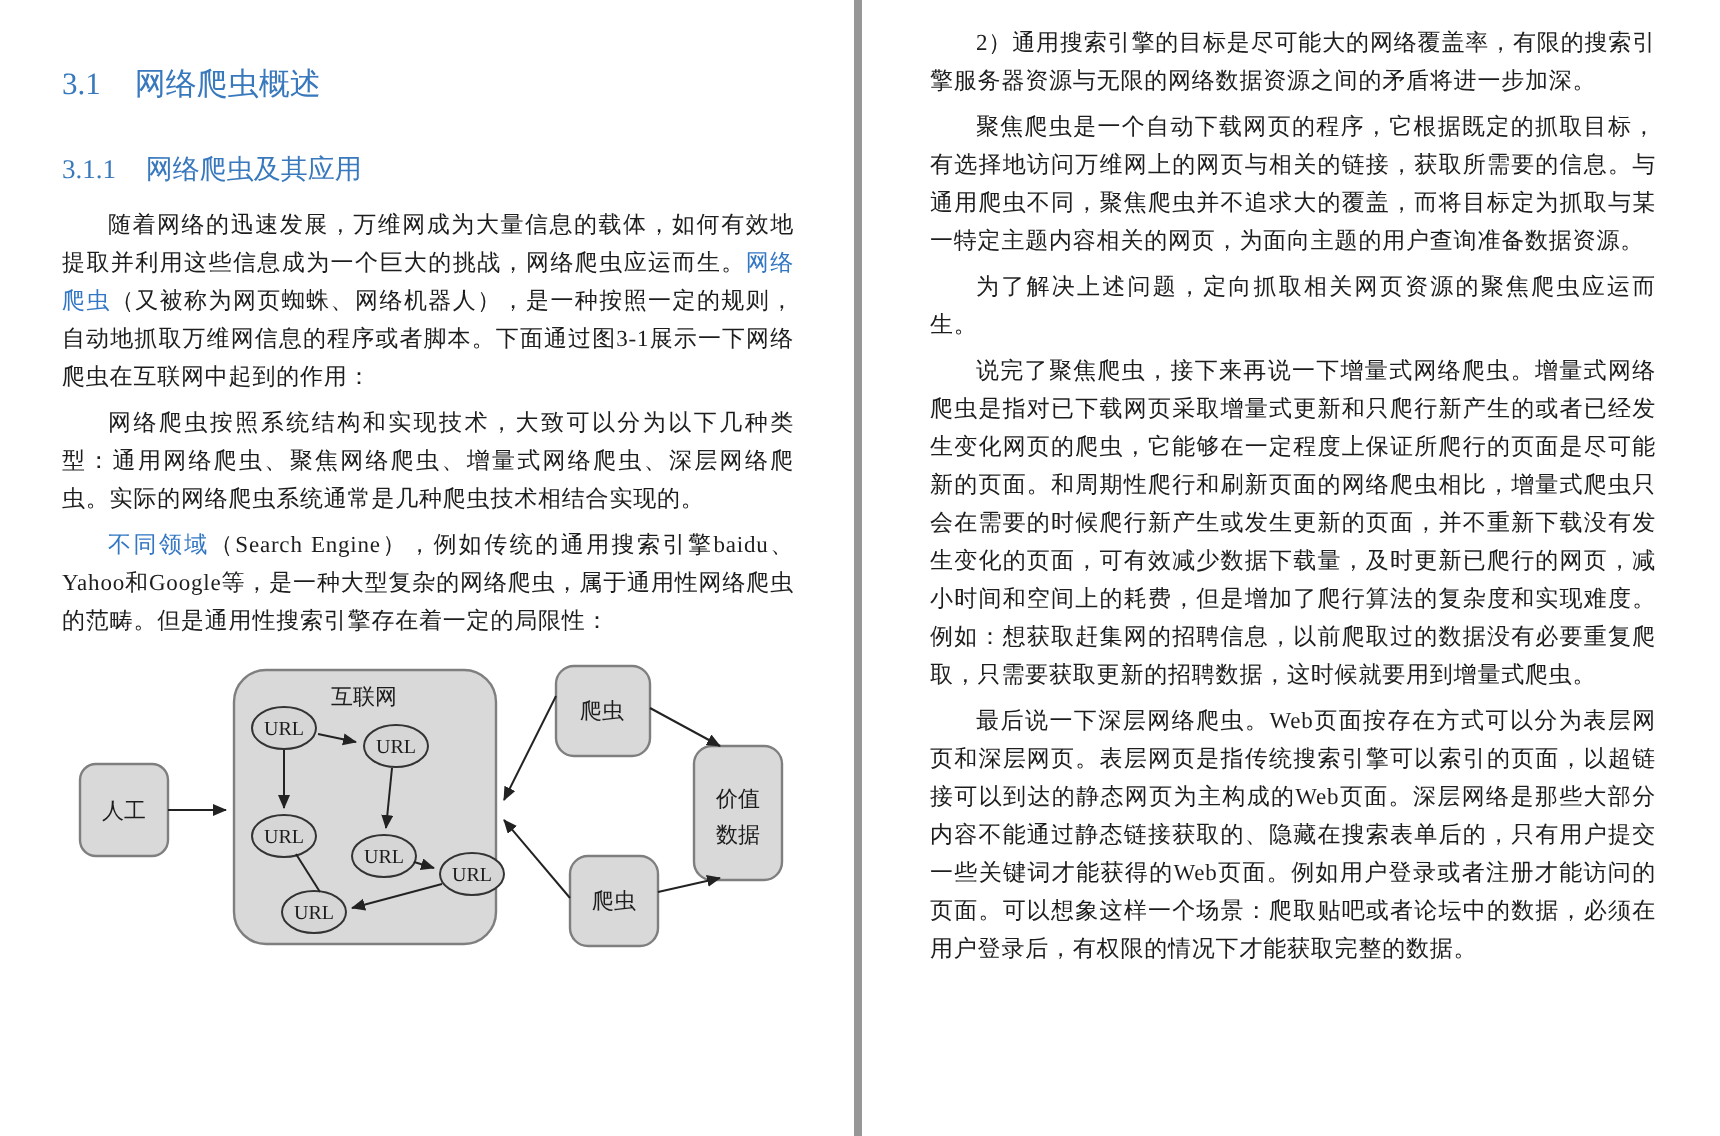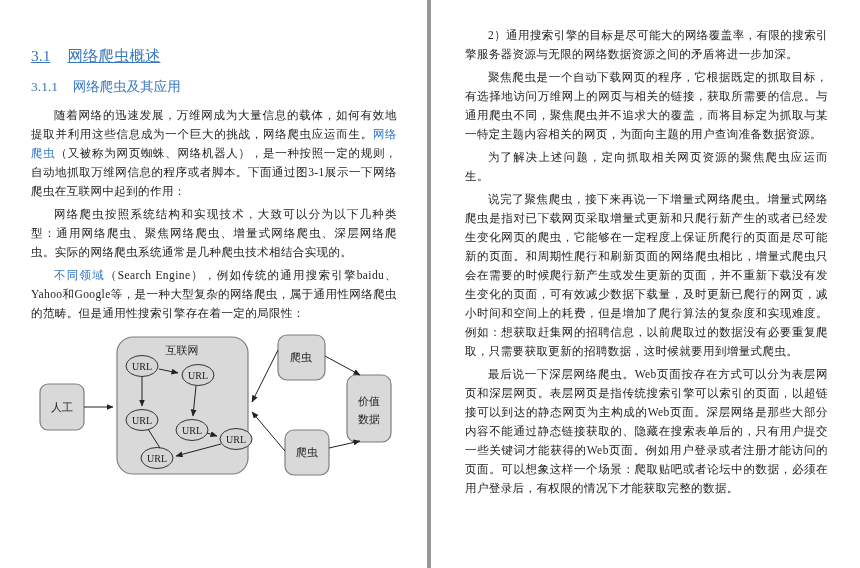--- a/index.html
+++ b/index.html
@@ -3,26 +3,26 @@
 <meta charset="utf-8">
 <style>
   html,body{margin:0;padding:0;background:#ffffff;}
   body{
     width:860px;height:568px;overflow:hidden;
     font-family:"Liberation Serif","DejaVu Serif",serif;
     color:#1d1d1d;
   }
   .spread{position:relative;width:860px;height:568px;background:#ffffff;}
   .divider{position:absolute;left:427px;top:0;width:4px;height:568px;background:#979797;}
-  .page{position:absolute;top:17px;height:548px;box-sizing:border-box;}
+  .page{position:absolute;top:4px;height:548px;box-sizing:border-box;}
   .page-left{left:0;width:427px;padding:28px 30px 0 31px;}
   .page-right{left:431px;width:429px;padding:9px 32px 0 34px;}
 
-  .heading1{font-size:15.5px;line-height:22px;color:#3878bd;margin:0 0 9px 0;text-decoration:underline;}
-  .heading2{font-size:13.5px;line-height:20px;color:#3878bd;margin:10px 0 9px 0;}
+  .heading1{font-size:15.5px;line-height:22px;color:#3878bd;margin:0 0 9px 0;}
+  .heading2{font-size:13.5px;line-height:20px;color:#3878bd;margin:21px 0 9px 0;}
   .heading1 .hnum,.heading2 .hnum{margin-right:1.1em;}
 
   p.para{
     font-size:11.5px;line-height:19px;margin:0 0 4px 0;
     text-align:justify;text-indent:2em;letter-spacing:0.4px;
   }
   .link{color:#3377c4;}
 
   .figure-wrap{margin-top:4px;}
   .figure-svg{display:block;margin:0 auto;}

